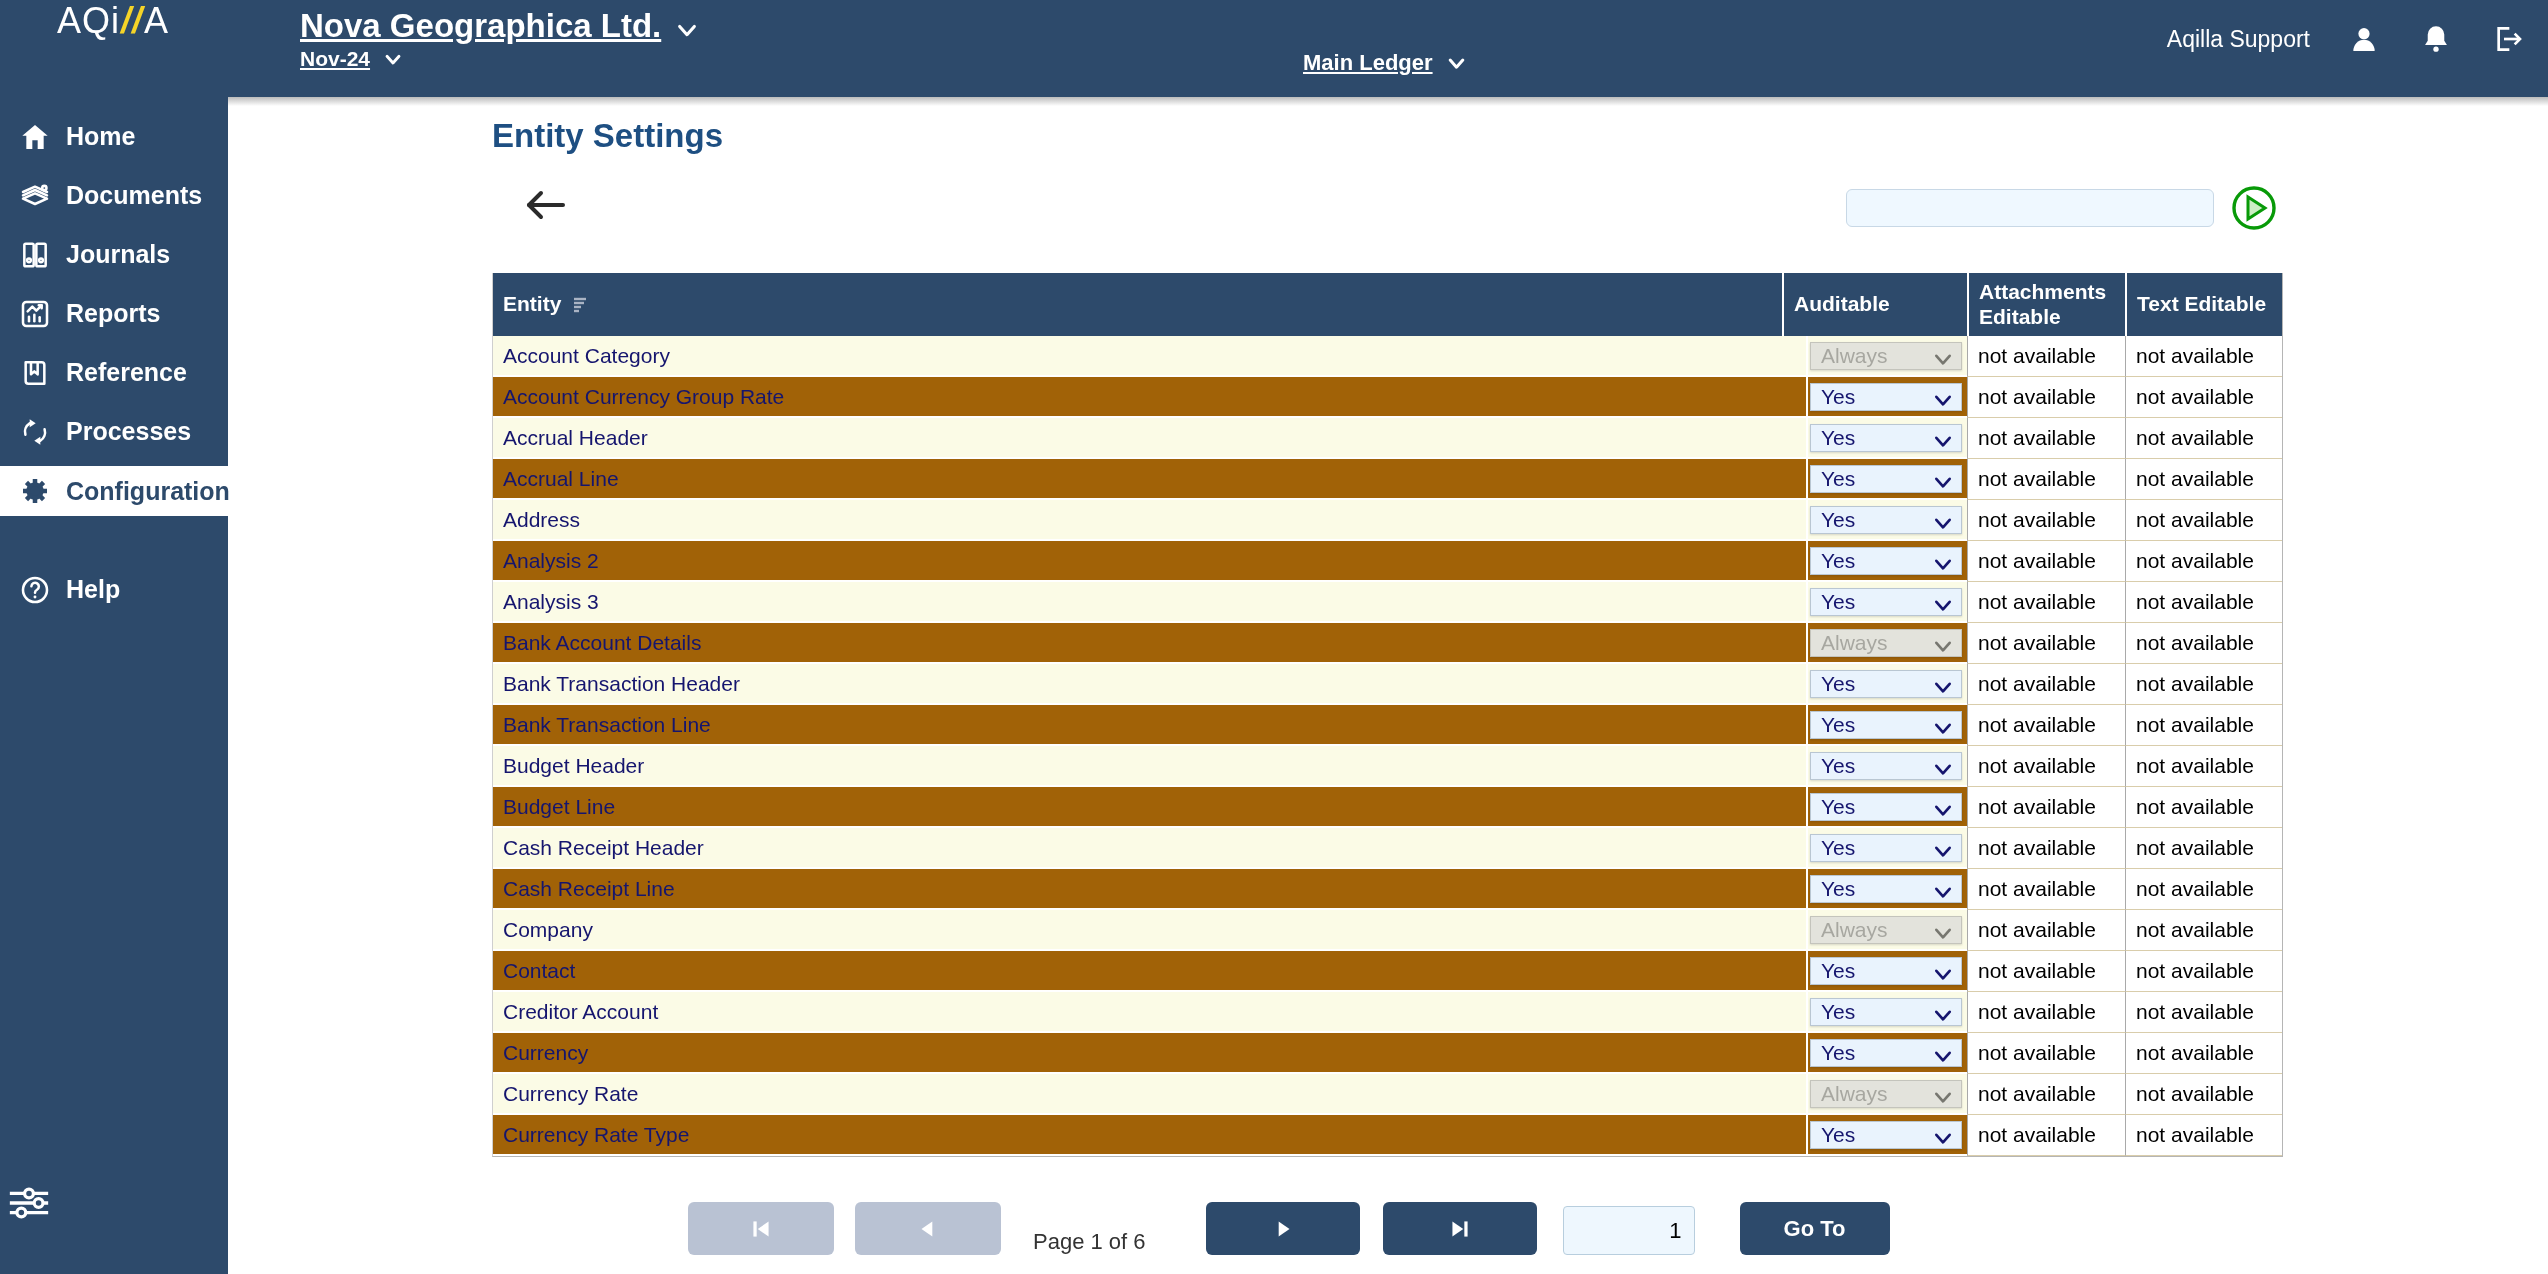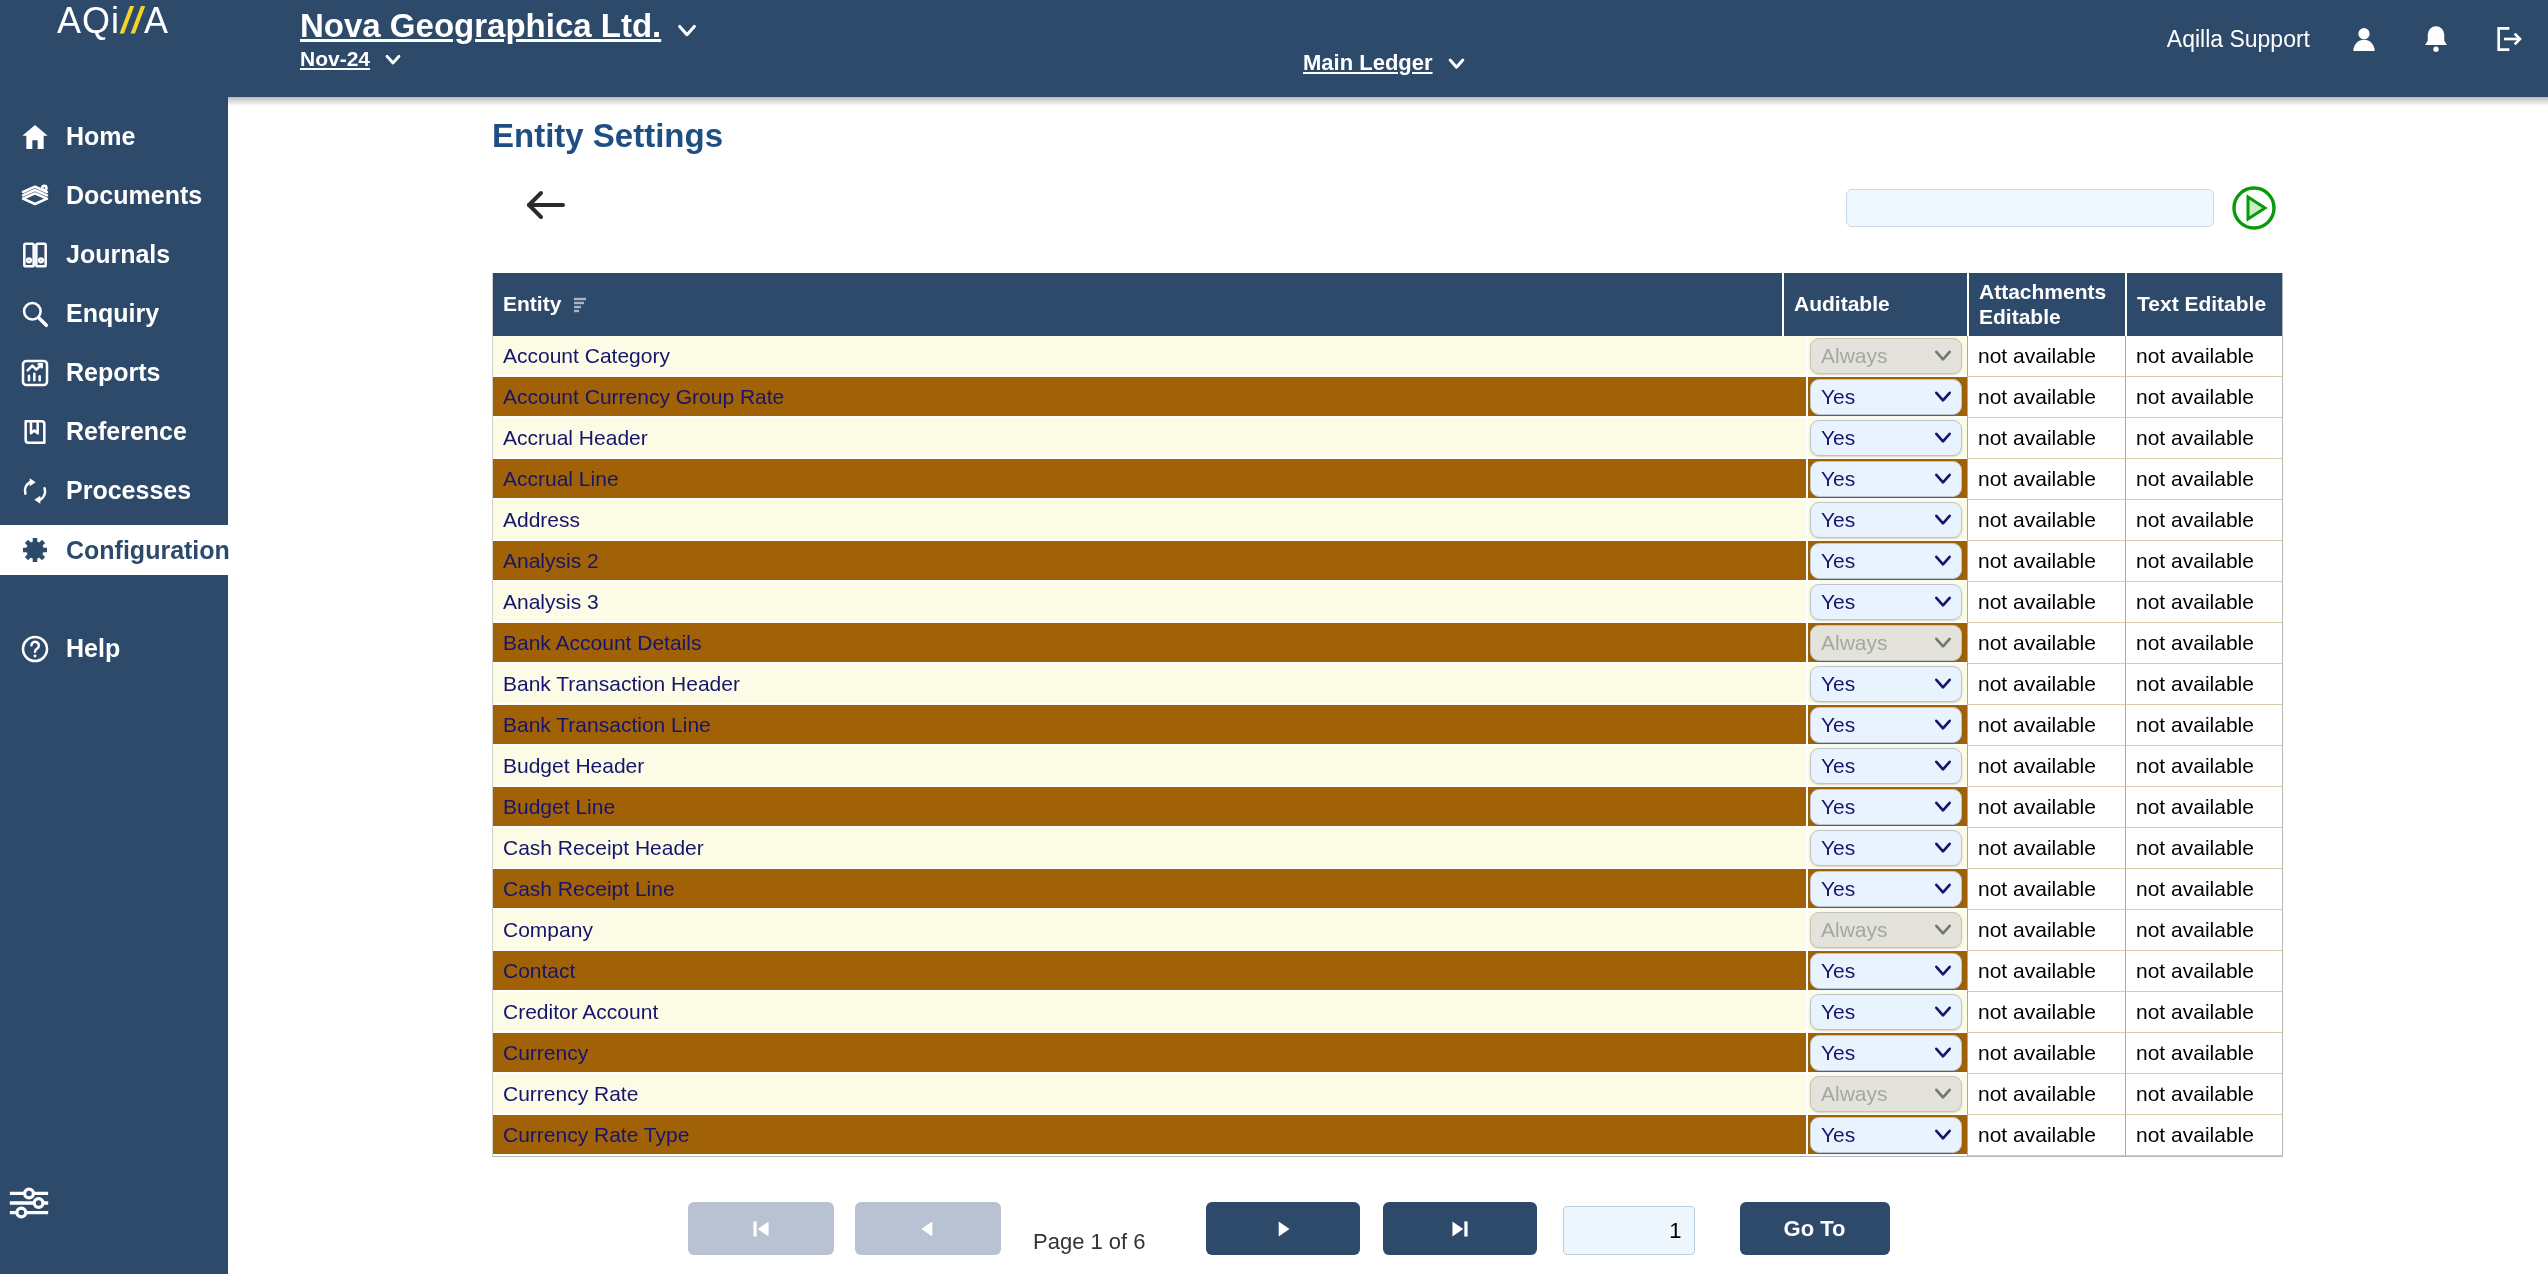--- a/index.html
+++ b/index.html
@@ -66,22 +66,22 @@
   .trow { display:flex; height:41px; }
   .td { display:flex; align-items:center; }
   .td.c-entity { flex:1; padding-left:10px; font-size:21px; color:#15156e;
     border-bottom:2px solid #fff; border-right:2px solid #fff; }
   .td.c-aud { width:159px; padding-left:2px; border-bottom:2px solid #fff; }
   .td.c-att, .td.c-text { width:158px; background:#fff; font-size:21px; color:#000;
     padding-left:10px; border-bottom:1px solid #d9cdab; border-left:1px solid #a9a9a9; }
   .td.c-text { width:157px; }
   .trow.odd  .td.c-entity, .trow.odd  .td.c-aud { background:#fbfbe6; }
   .trow.even .td.c-entity, .trow.even .td.c-aud { background:#a16207; }
-  .sel { position:relative; width:152px; height:36px; background:#e9f3fd;
-    border:1px solid #b9c6d2; border-radius:9px; box-shadow:0 1px 2px rgba(0,0,0,.15); }
+  .sel { position:relative; width:152px; height:28px; background:#e9f3fd;
+    border:1px solid #b9c6d2; border-radius:0; box-shadow:0 1px 2px rgba(0,0,0,.15); }
   .sel select { -webkit-appearance:none; appearance:none; width:100%; height:100%;
     background:transparent; border:none; font-size:21px; color:#15156e; padding:0 30px 0 10px;
     font-family:"Liberation Sans", sans-serif; outline:none; cursor:pointer; }
   .sel .sel-chev { position:absolute; right:8px; top:9px; pointer-events:none; }
   .sel.disabled { background:#e3e3dc; border-color:#c4c4bc; }
   .sel.disabled select { color:#8e8e88; }
 
   
   .pager { position:absolute; left:460px; top:1105px; display:flex; align-items:flex-end; height:53px; }
   .pg-btn { width:146px; height:53px; border:none; border-radius:6px; cursor:pointer;
@@ -177,29 +177,20 @@
             <rect x="13" y="3.5" width="7" height="17" rx="1"></rect>
             <circle cx="7.5" cy="16" r="1.4"></circle>
             <circle cx="16.5" cy="16" r="1.4"></circle>
           </svg>
         </span>
                  <span class="nav-label">Journals</span>
       </div>
       <div class="nav-item">
         <span class="nav-icon">
           <svg width="32" height="32" viewBox="0 0 24 24" fill="none" stroke="#fff" stroke-width="1.9" stroke-linecap="round" stroke-linejoin="round">
-            <circle cx="10" cy="10" r="6.2"></circle>
-            <line x1="14.8" y1="14.8" x2="20.5" y2="20.5" stroke-width="2.6"></line>
-          </svg>
-        </span>
-                 <span class="nav-label">Enquiry</span>
-      </div>
-      <div class="nav-item">
-        <span class="nav-icon">
-          <svg width="32" height="32" viewBox="0 0 24 24" fill="none" stroke="#fff" stroke-width="1.9" stroke-linecap="round" stroke-linejoin="round">
             <rect x="3" y="3" width="18" height="18" rx="2.5"></rect>
             <polyline points="6.5,10 10,6.5 13,9.5 17,5.5"></polyline>
             <polyline points="14.8,5.5 17,5.5 17,7.7"></polyline>
             <line x1="7.5" y1="17.5" x2="7.5" y2="14"></line>
             <line x1="11.5" y1="17.5" x2="11.5" y2="12.5"></line>
             <line x1="15.5" y1="17.5" x2="15.5" y2="14.5"></line>
           </svg>
         </span>
                  <span class="nav-label">Reports</span>
       </div>

